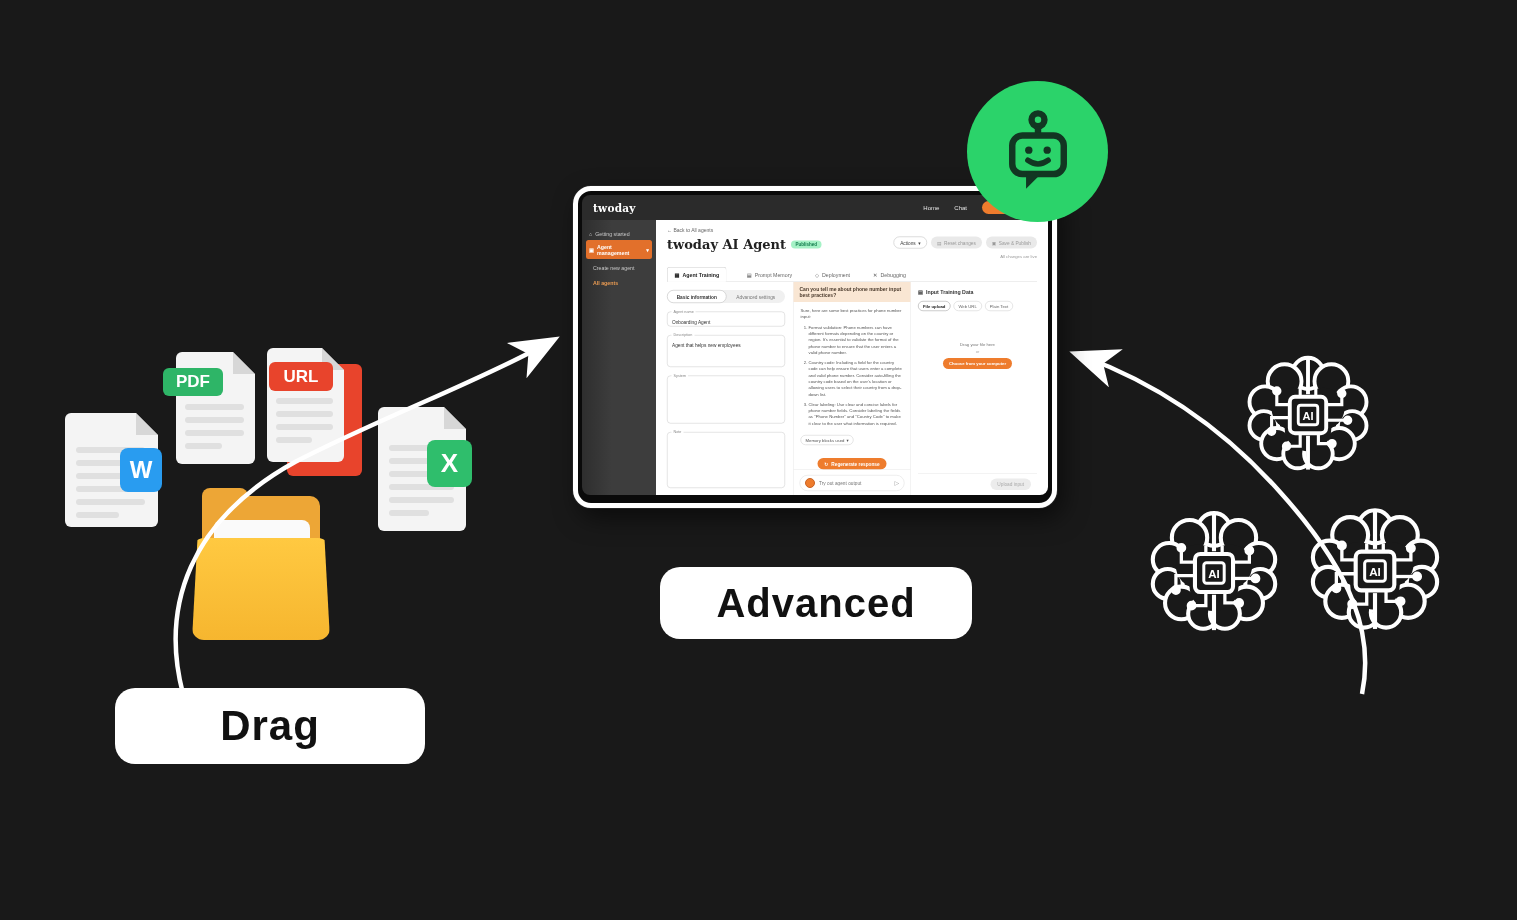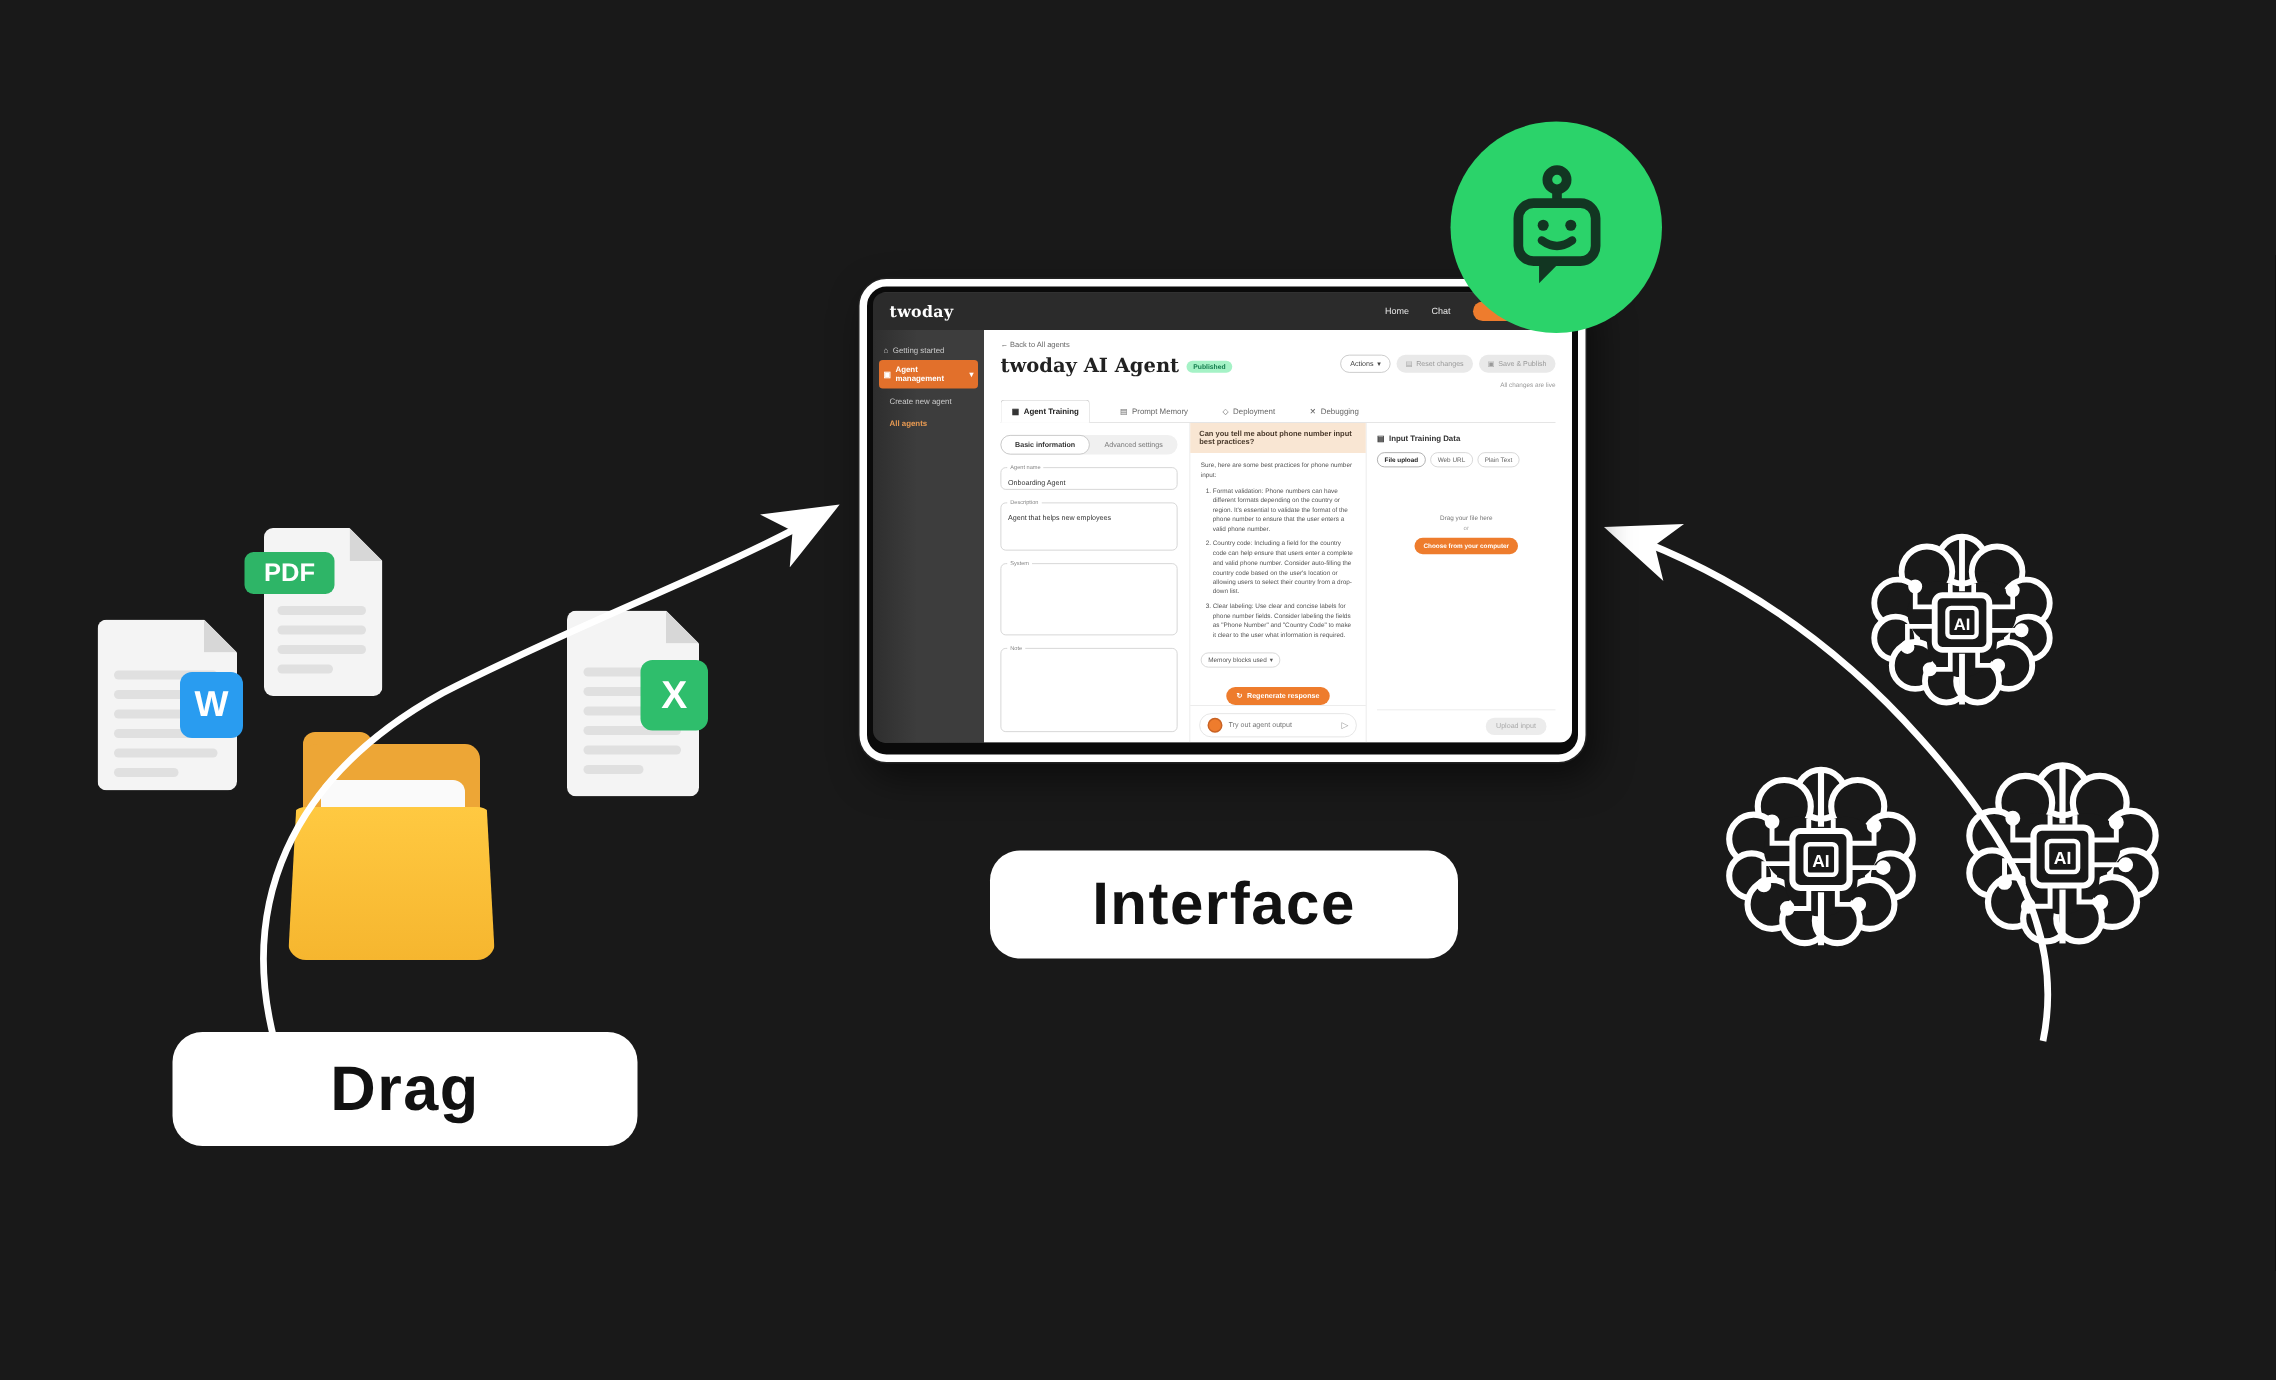--- a/index.html
+++ b/index.html
@@ -149,20 +149,33 @@
       <div class="doc-lines" style="top:52px;">
           <i></i>
           <i></i>
           <i></i>
           <i class="short"></i>
         </div>
     </div>
     <span class="badge" style="left:0; top:16px; width:60px; height:28px; background:#2eb567; font-size:17px; border-radius:6px;">PDF</span>
   </div>
 
+  <div class="doc" style="left:267px; top:348px; width:95px; height:130px;">
+    <div style="position:absolute; left:20px; top:16px; width:75px; height:112px; background:#e8442c; border-radius:6px;"></div>
+    <div class="page" style="left:0; top:0; width:77px; height:114px;">
+        <div class="fold"></div>
+      <div class="doc-lines" style="top:50px;">
+          <i></i>
+          <i></i>
+          <i></i>
+          <i class="short"></i>
+        </div>
+    </div>
+    <span class="badge" style="left:2px; top:14px; width:64px; height:29px; background:#e8442c; font-size:17px; border-radius:6px;">URL</span>
+  </div>
 
   <div class="doc" style="left:378px; top:407px; width:94px; height:124px;">
     <div class="page" style="left:0; top:0; width:88px; height:124px;">
         <div class="fold"></div>
       <div class="doc-lines" style="top:38px;">
           <i></i>
           <i></i>
           <i></i>
           <i></i>
           <i></i>
@@ -176,21 +189,21 @@
     <div class="folder-tab"></div>
     <div class="folder-back"></div>
     <div class="folder-paper"></div>
     <div class="folder-front"></div>
   </div>
 
   <div class="big-label" style="left:115px; top:688px; width:310px; height:76px;">
     <span>Drag</span>
   </div>
   <div class="big-label" style="left:660px; top:567px; width:312px; height:72px; font-size:40px;">
-    <span>Interface</span>
+    <span>Advanced</span>
   </div>
 
   <div class="bot-circle" style="background:#2bd36a;">
     <svg width="92" height="92" viewBox="0 0 100 100" fill="none">
       <circle cx="50" cy="15" r="7" stroke="#123622" stroke-width="7"></circle>
       <line x1="50" y1="22" x2="50" y2="32" stroke="#123622" stroke-width="7"></line>
       <rect x="22" y="32" width="56" height="42" rx="11" stroke="#123622" stroke-width="7"></rect>
       <path d="M37,72 L37,90 L55,72 Z" fill="#123622"></path>
       <circle cx="40" cy="48" r="4" fill="#123622"></circle>
       <circle cx="60" cy="48" r="4" fill="#123622"></circle>

